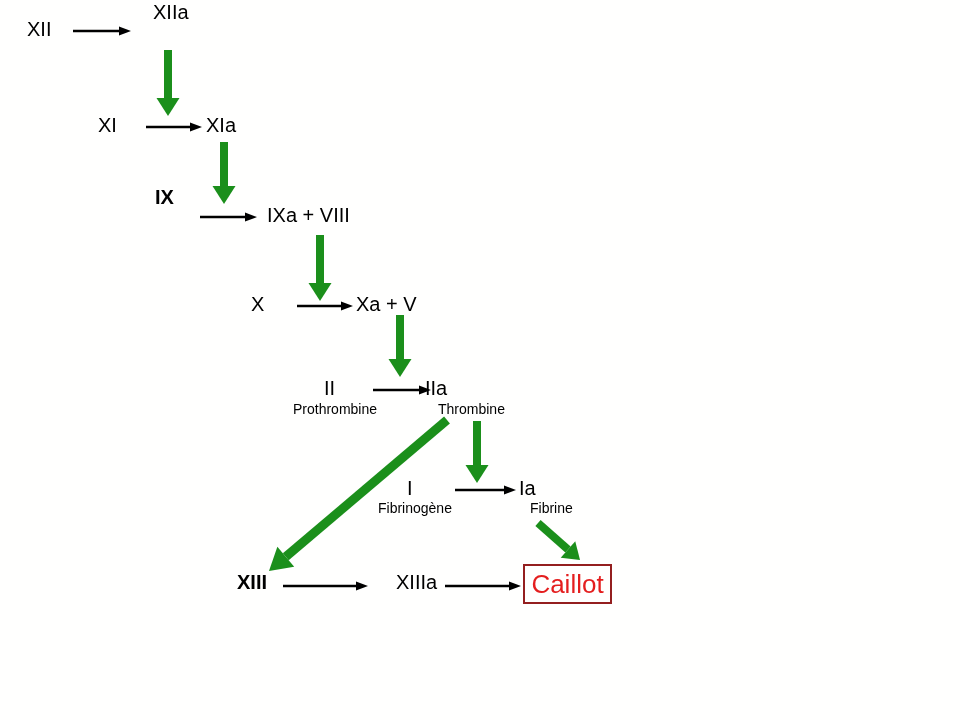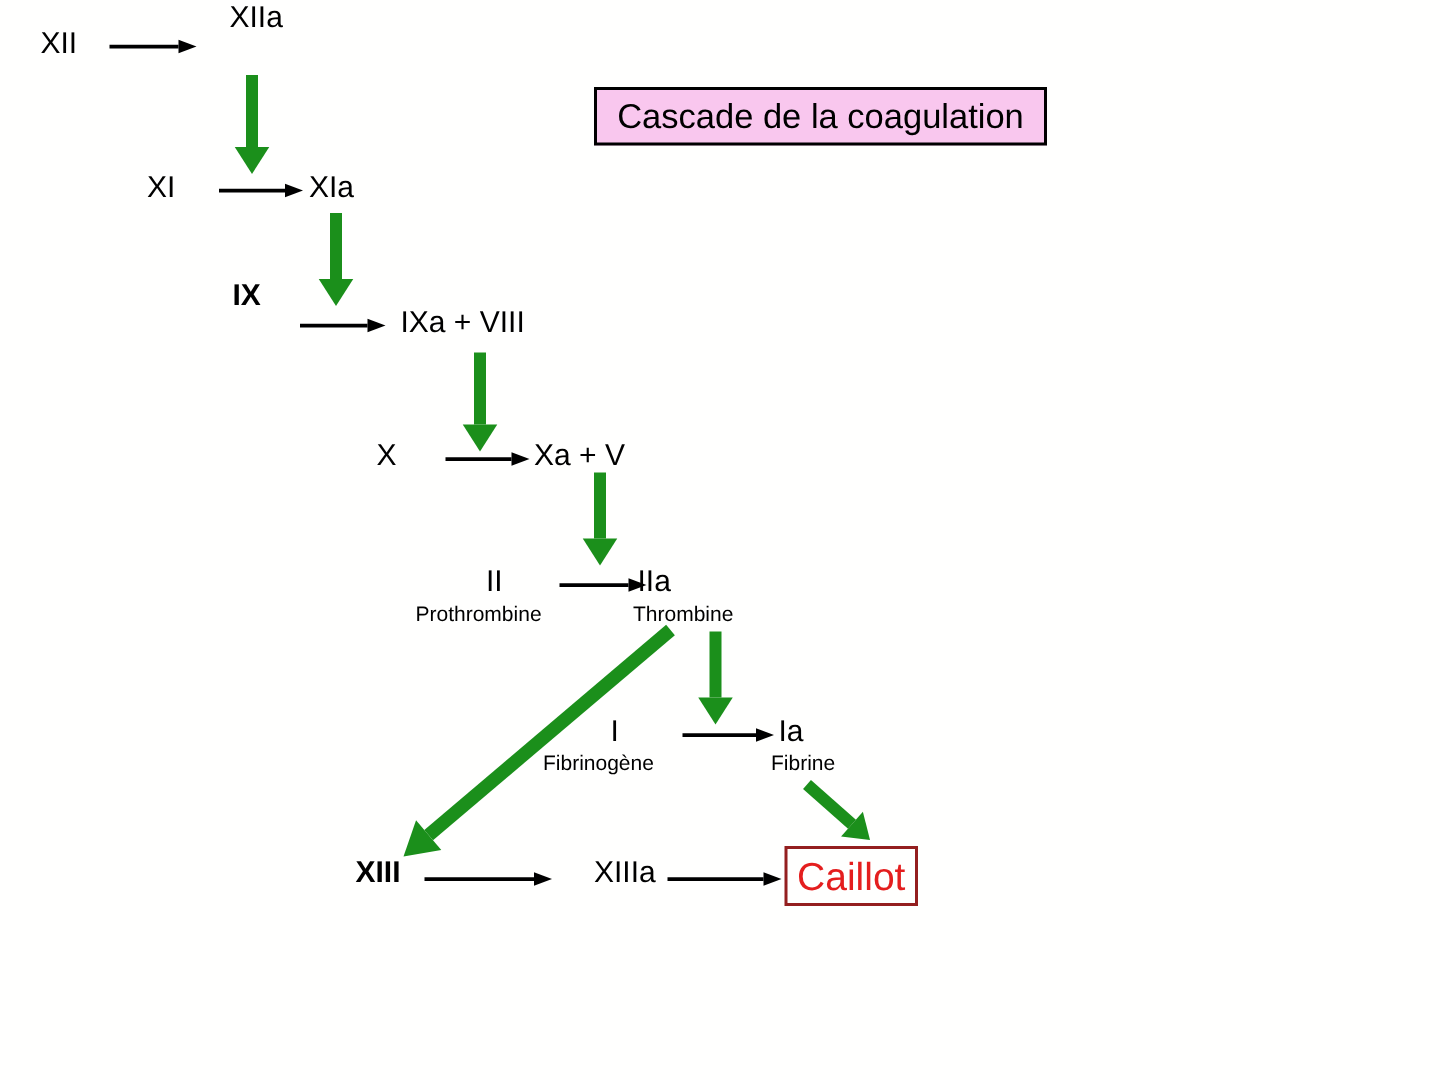--- a/index.html
+++ b/index.html
@@ -18,20 +18,21 @@
   }
   #diagram{position:relative;width:960px;height:720px;overflow:hidden;}
   #arrows-svg{position:absolute;left:0;top:0;width:960px;height:720px;}
   .factor{
     position:absolute;font-size:20px;line-height:1;white-space:nowrap;
     color:var(--text-black);
   }
   .subname{
     position:absolute;font-size:14px;line-height:1;white-space:nowrap;
     color:var(--text-black);
+    margin-left:16px;
   }
   .title-box{
     position:absolute;left:396px;top:58px;width:302px;height:39px;
     background:var(--title-bg);border:2px solid var(--title-border);
     box-sizing:border-box;display:flex;align-items:center;justify-content:center;
     font-size:23px;white-space:nowrap;
   }
   .caillot-box{
     position:absolute;border:2px solid var(--caillot-border);box-sizing:border-box;
     display:flex;align-items:center;justify-content:center;
@@ -97,23 +98,20 @@
       </g>
       <g>
         <line x1="283" y1="586" x2="356" y2="586" stroke="#000000" stroke-width="2.5"></line>
         <polygon points="368,586 356,590.5 356,581.5" fill="#000000"></polygon>
       </g>
       <g>
         <line x1="445" y1="586" x2="509" y2="586" stroke="#000000" stroke-width="2.5"></line>
         <polygon points="521,586 509,590.5 509,581.5" fill="#000000"></polygon>
       </g>
     </svg>
-  <div class="title-box">
-    <span>Cascade de la coagulation</span>
-  </div>
   <div id="nodes-layer">
       <div class="factor" style="left: 27px; top: 19px;">XII</div>
       <div class="factor" style="left: 137px; top: 2px; margin-left: 16px;">XIIa</div>
       <div class="factor" style="left: 98px; top: 115px;">XI</div>
       <div class="factor" style="left: 206px; top: 115px; text-align: center;">XIa</div>
       <div class="factor" style="left: 155px; top: 187px; font-weight: bold;">IX</div>
       <div class="factor" style="left: 267px; top: 205px;">IXa + VIII</div>
       <div class="factor" style="left: 251px; top: 294px;">X</div>
       <div class="factor" style="left: 356px; top: 294px;">Xa + V</div>
       <div class="factor" style="left: 324px; top: 378px;">II</div>

